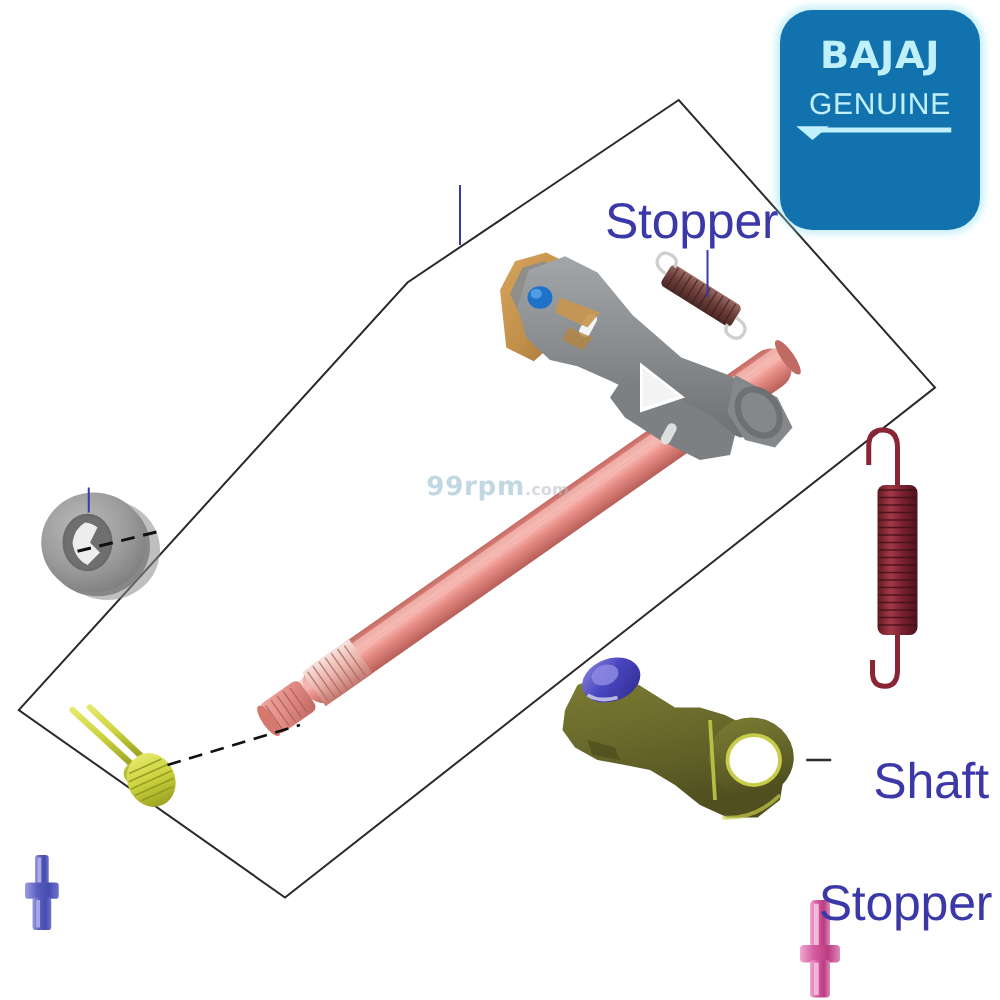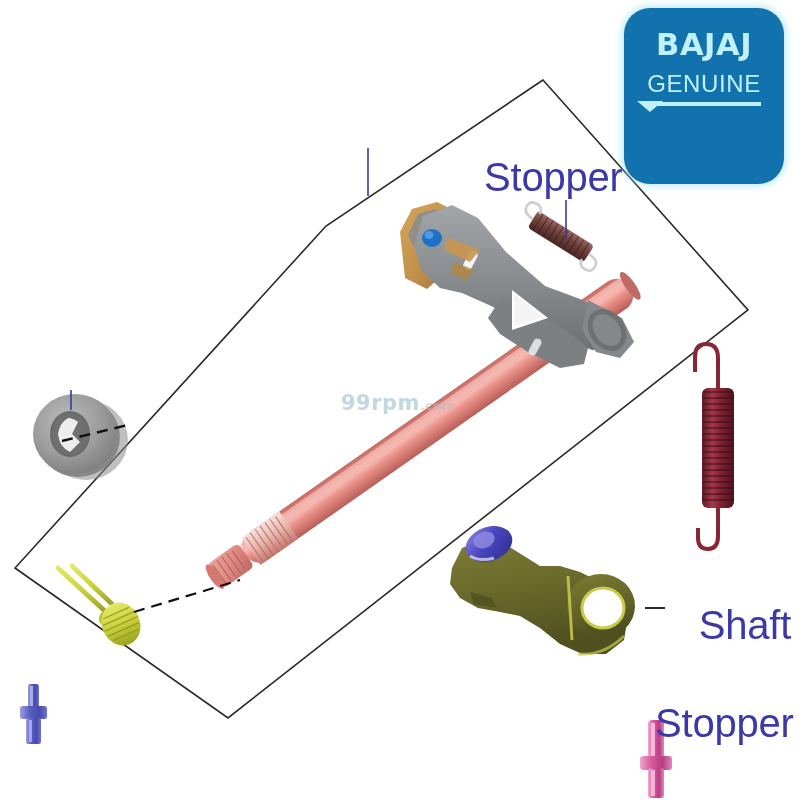--- a/index.html
+++ b/index.html
@@ -49,21 +49,20 @@
     left: 341px;
     top: 377px;
     font-family: "DejaVu Sans", sans-serif;
     font-size: 21px;
     font-weight: 700;
     letter-spacing: 0.5px;
     color: #8fb7cc;
     opacity: 0.55;
     z-index: 35;
     white-space: pre;
-    margin-top: 14px;
   }
   #watermark .dotcom {
     font-size: 13px;
     color: #b9b9c4;
     letter-spacing: 0px;
   }
 
   
   #logo {
     position: absolute;

